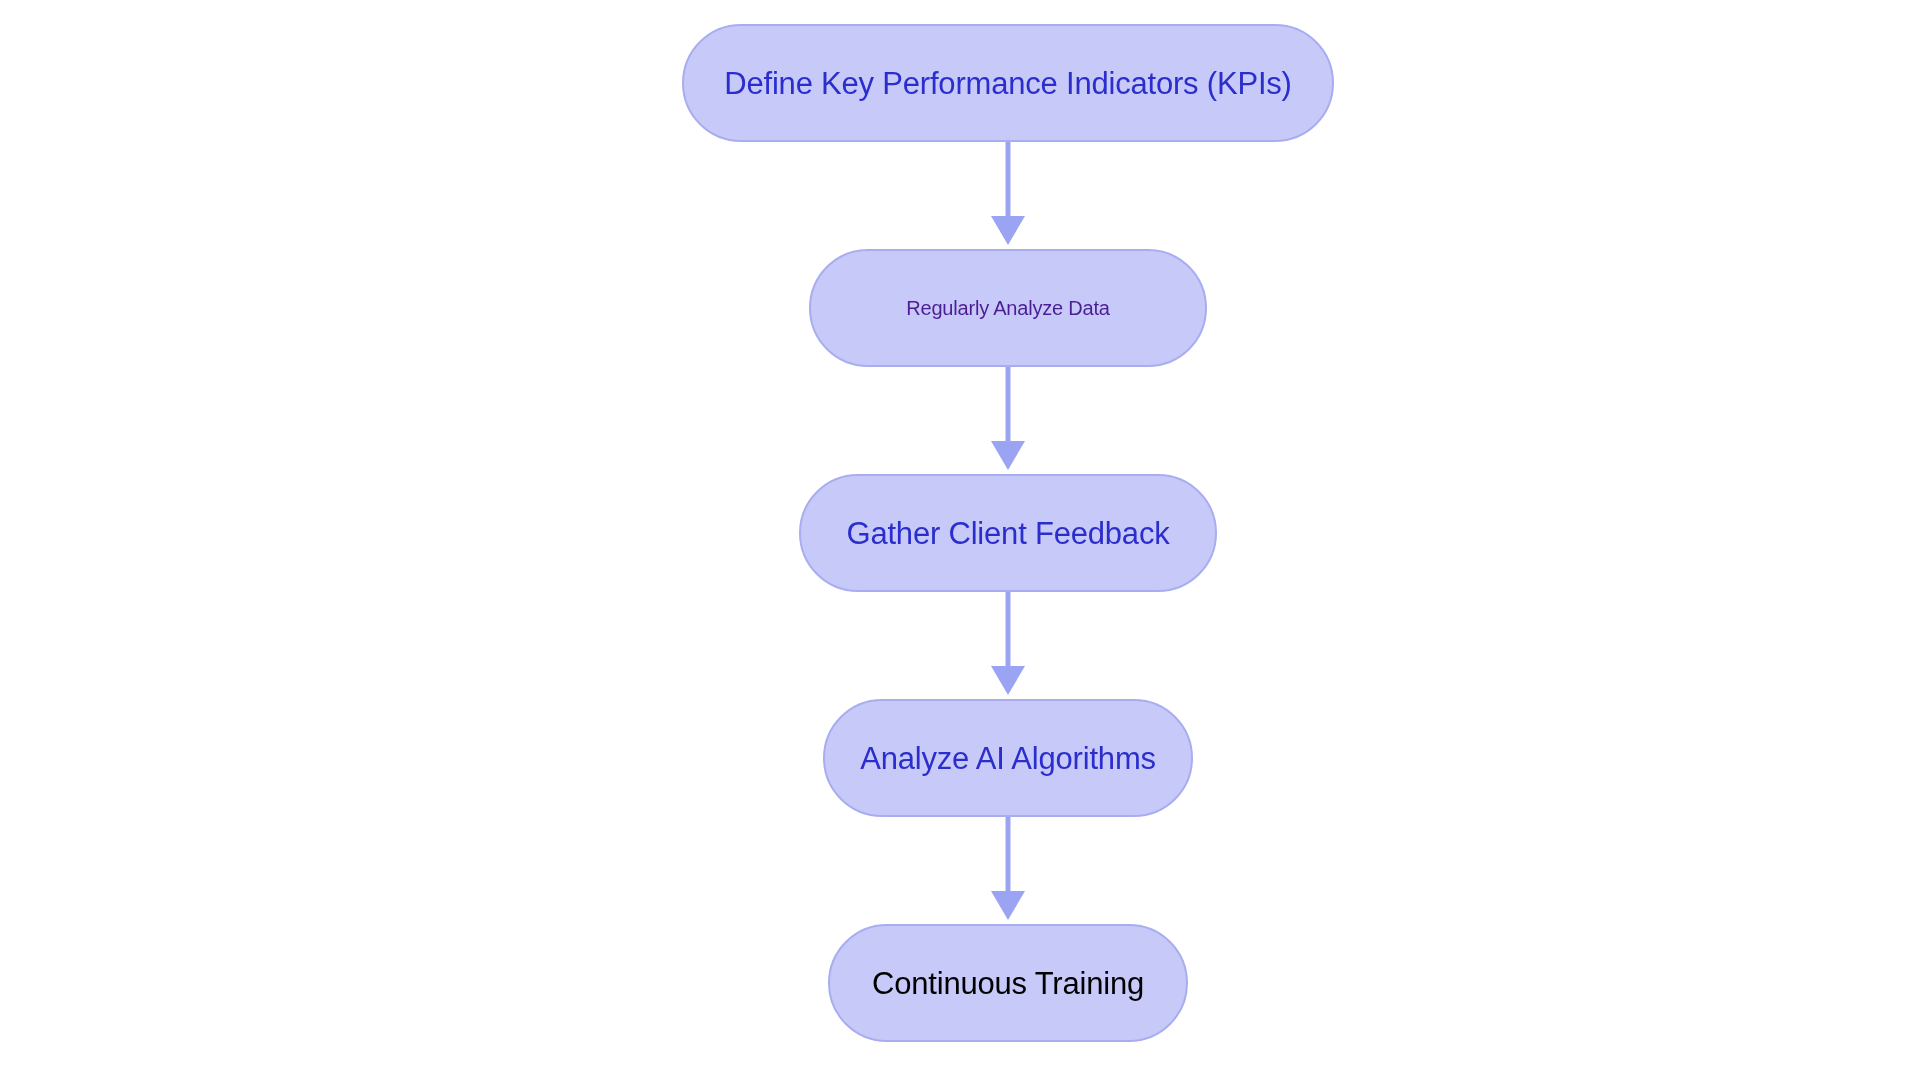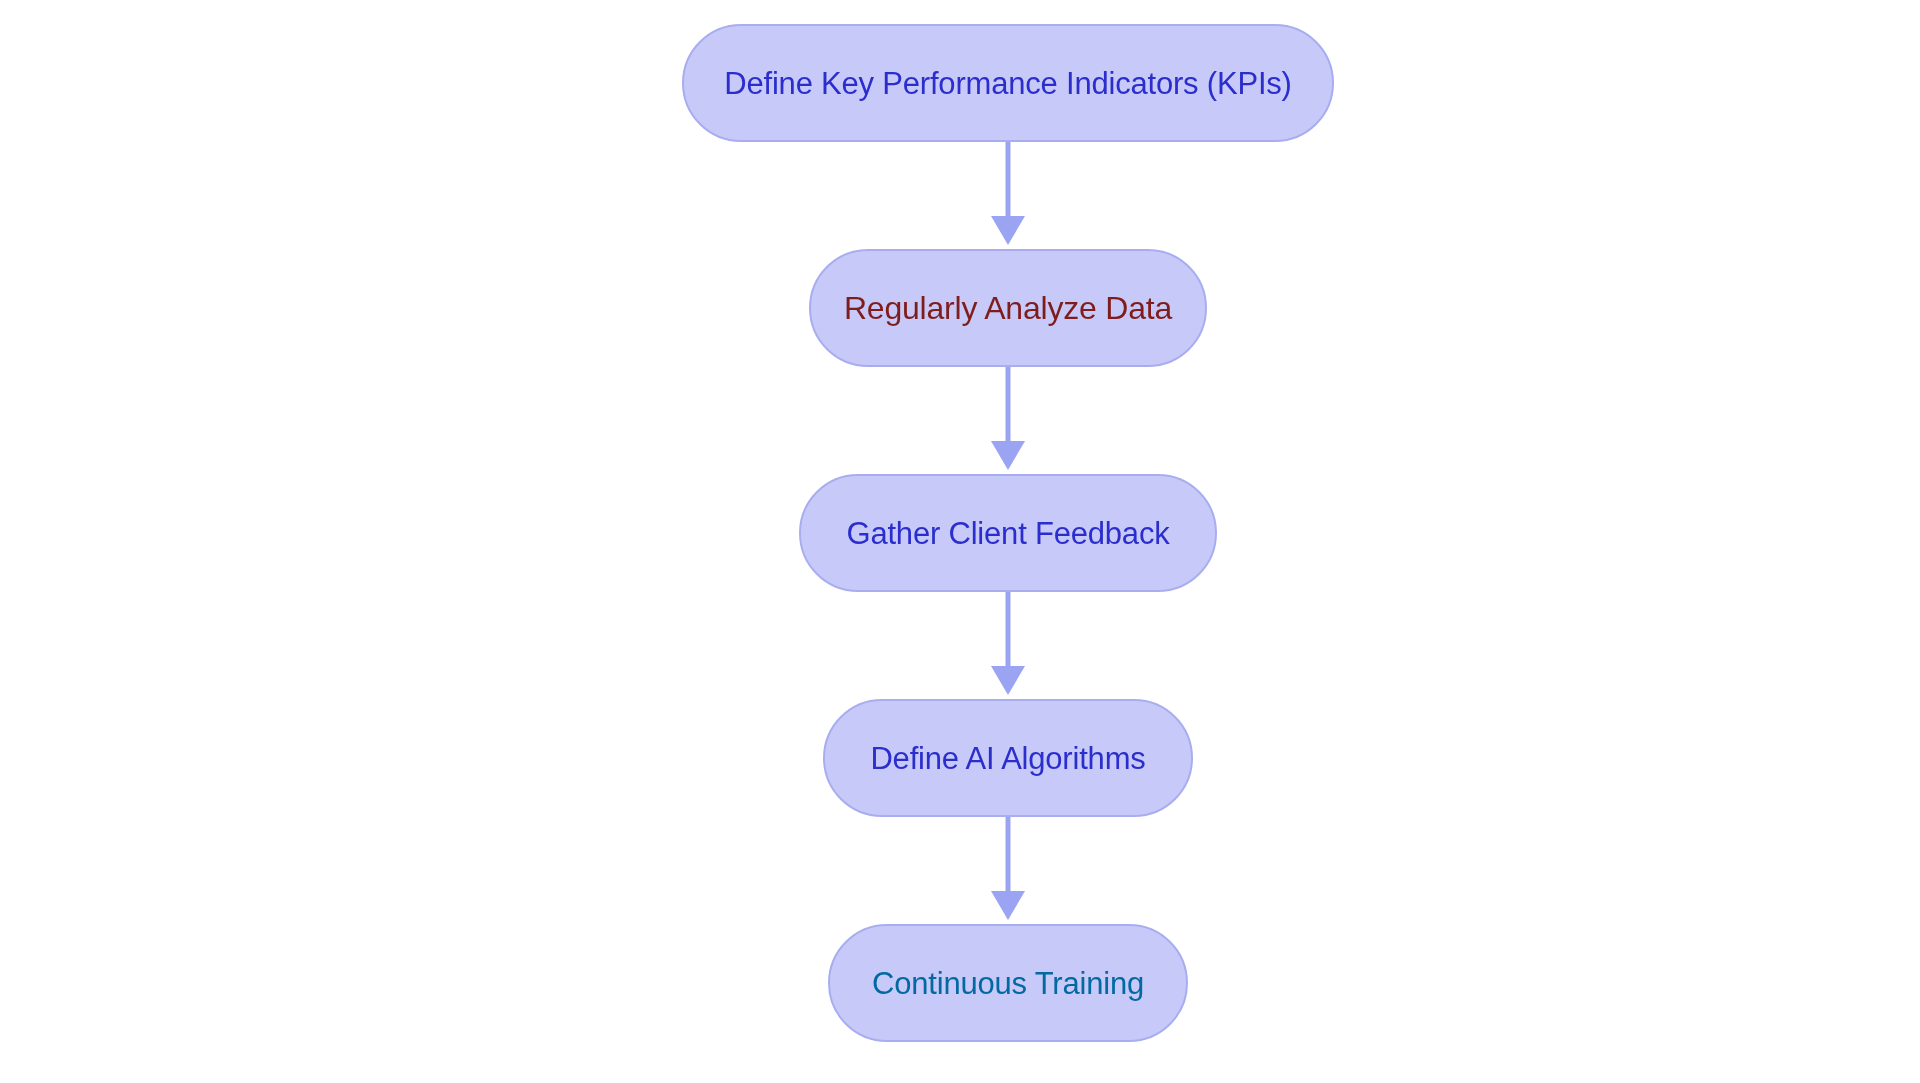--- a/index.html
+++ b/index.html
@@ -79,21 +79,21 @@
     </div>
 
     <div class="flow-connector" style="height:107px;width:60px;">
       <svg width="60" height="107" viewBox="0 0 60 107" aria-hidden="true">
         <line x1="30" y1="0" x2="30" y2="80" stroke="#9ba4f2" stroke-width="5"></line>
         <polygon points="30,103 13,74 47,74" fill="#9ba4f2"></polygon>
       </svg>
     </div>
 
     <div class="flow-node" style="width:398px;height:118px;background:#c7caf9;border-color:#a8adf0;">
-      <span class="flow-node-label" style="color:#7f1d1d;font-size:32px;">Regularly Analyze Data</span>
+      <span class="flow-node-label" style="color:#4c1d95;font-size:20px;">Regularly Analyze Data</span>
     </div>
 
     <div class="flow-connector" style="height:107px;width:60px;">
       <svg width="60" height="107" viewBox="0 0 60 107" aria-hidden="true">
         <line x1="30" y1="0" x2="30" y2="80" stroke="#9ba4f2" stroke-width="5"></line>
         <polygon points="30,103 13,74 47,74" fill="#9ba4f2"></polygon>
       </svg>
     </div>
 
     <div class="flow-node" style="width:418px;height:118px;background:#c7caf9;border-color:#a8adf0;text-align:center;">
@@ -101,28 +101,28 @@
     </div>
 
     <div class="flow-connector" style="height:107px;width:60px;">
       <svg width="60" height="107" viewBox="0 0 60 107" aria-hidden="true">
         <line x1="30" y1="0" x2="30" y2="80" stroke="#9ba4f2" stroke-width="5"></line>
         <polygon points="30,103 13,74 47,74" fill="#9ba4f2"></polygon>
       </svg>
     </div>
 
     <div class="flow-node" style="width:370px;height:118px;background:#c7caf9;border-color:#a8adf0;">
-      <span class="flow-node-label" style="color:#2b2ecc;font-size:31px;">Define AI Algorithms</span>
+      <span class="flow-node-label" style="color:#2b2ecc;font-size:31px;">Analyze AI Algorithms</span>
     </div>
 
     <div class="flow-connector" style="height:107px;width:60px;">
       <svg width="60" height="107" viewBox="0 0 60 107" aria-hidden="true">
         <line x1="30" y1="0" x2="30" y2="80" stroke="#9ba4f2" stroke-width="5"></line>
         <polygon points="30,103 13,74 47,74" fill="#9ba4f2"></polygon>
       </svg>
     </div>
 
     <div class="flow-node" style="width:360px;height:118px;background:#c7caf9;border-color:#a8adf0;">
-      <span class="flow-node-label" style="color:#0369a1;font-size:31px;">Continuous Training</span>
+      <span class="flow-node-label" style="color:#000000;font-size:31px;">Continuous Training</span>
     </div>
 
   </div>
 </div>
 
 </body></html>

